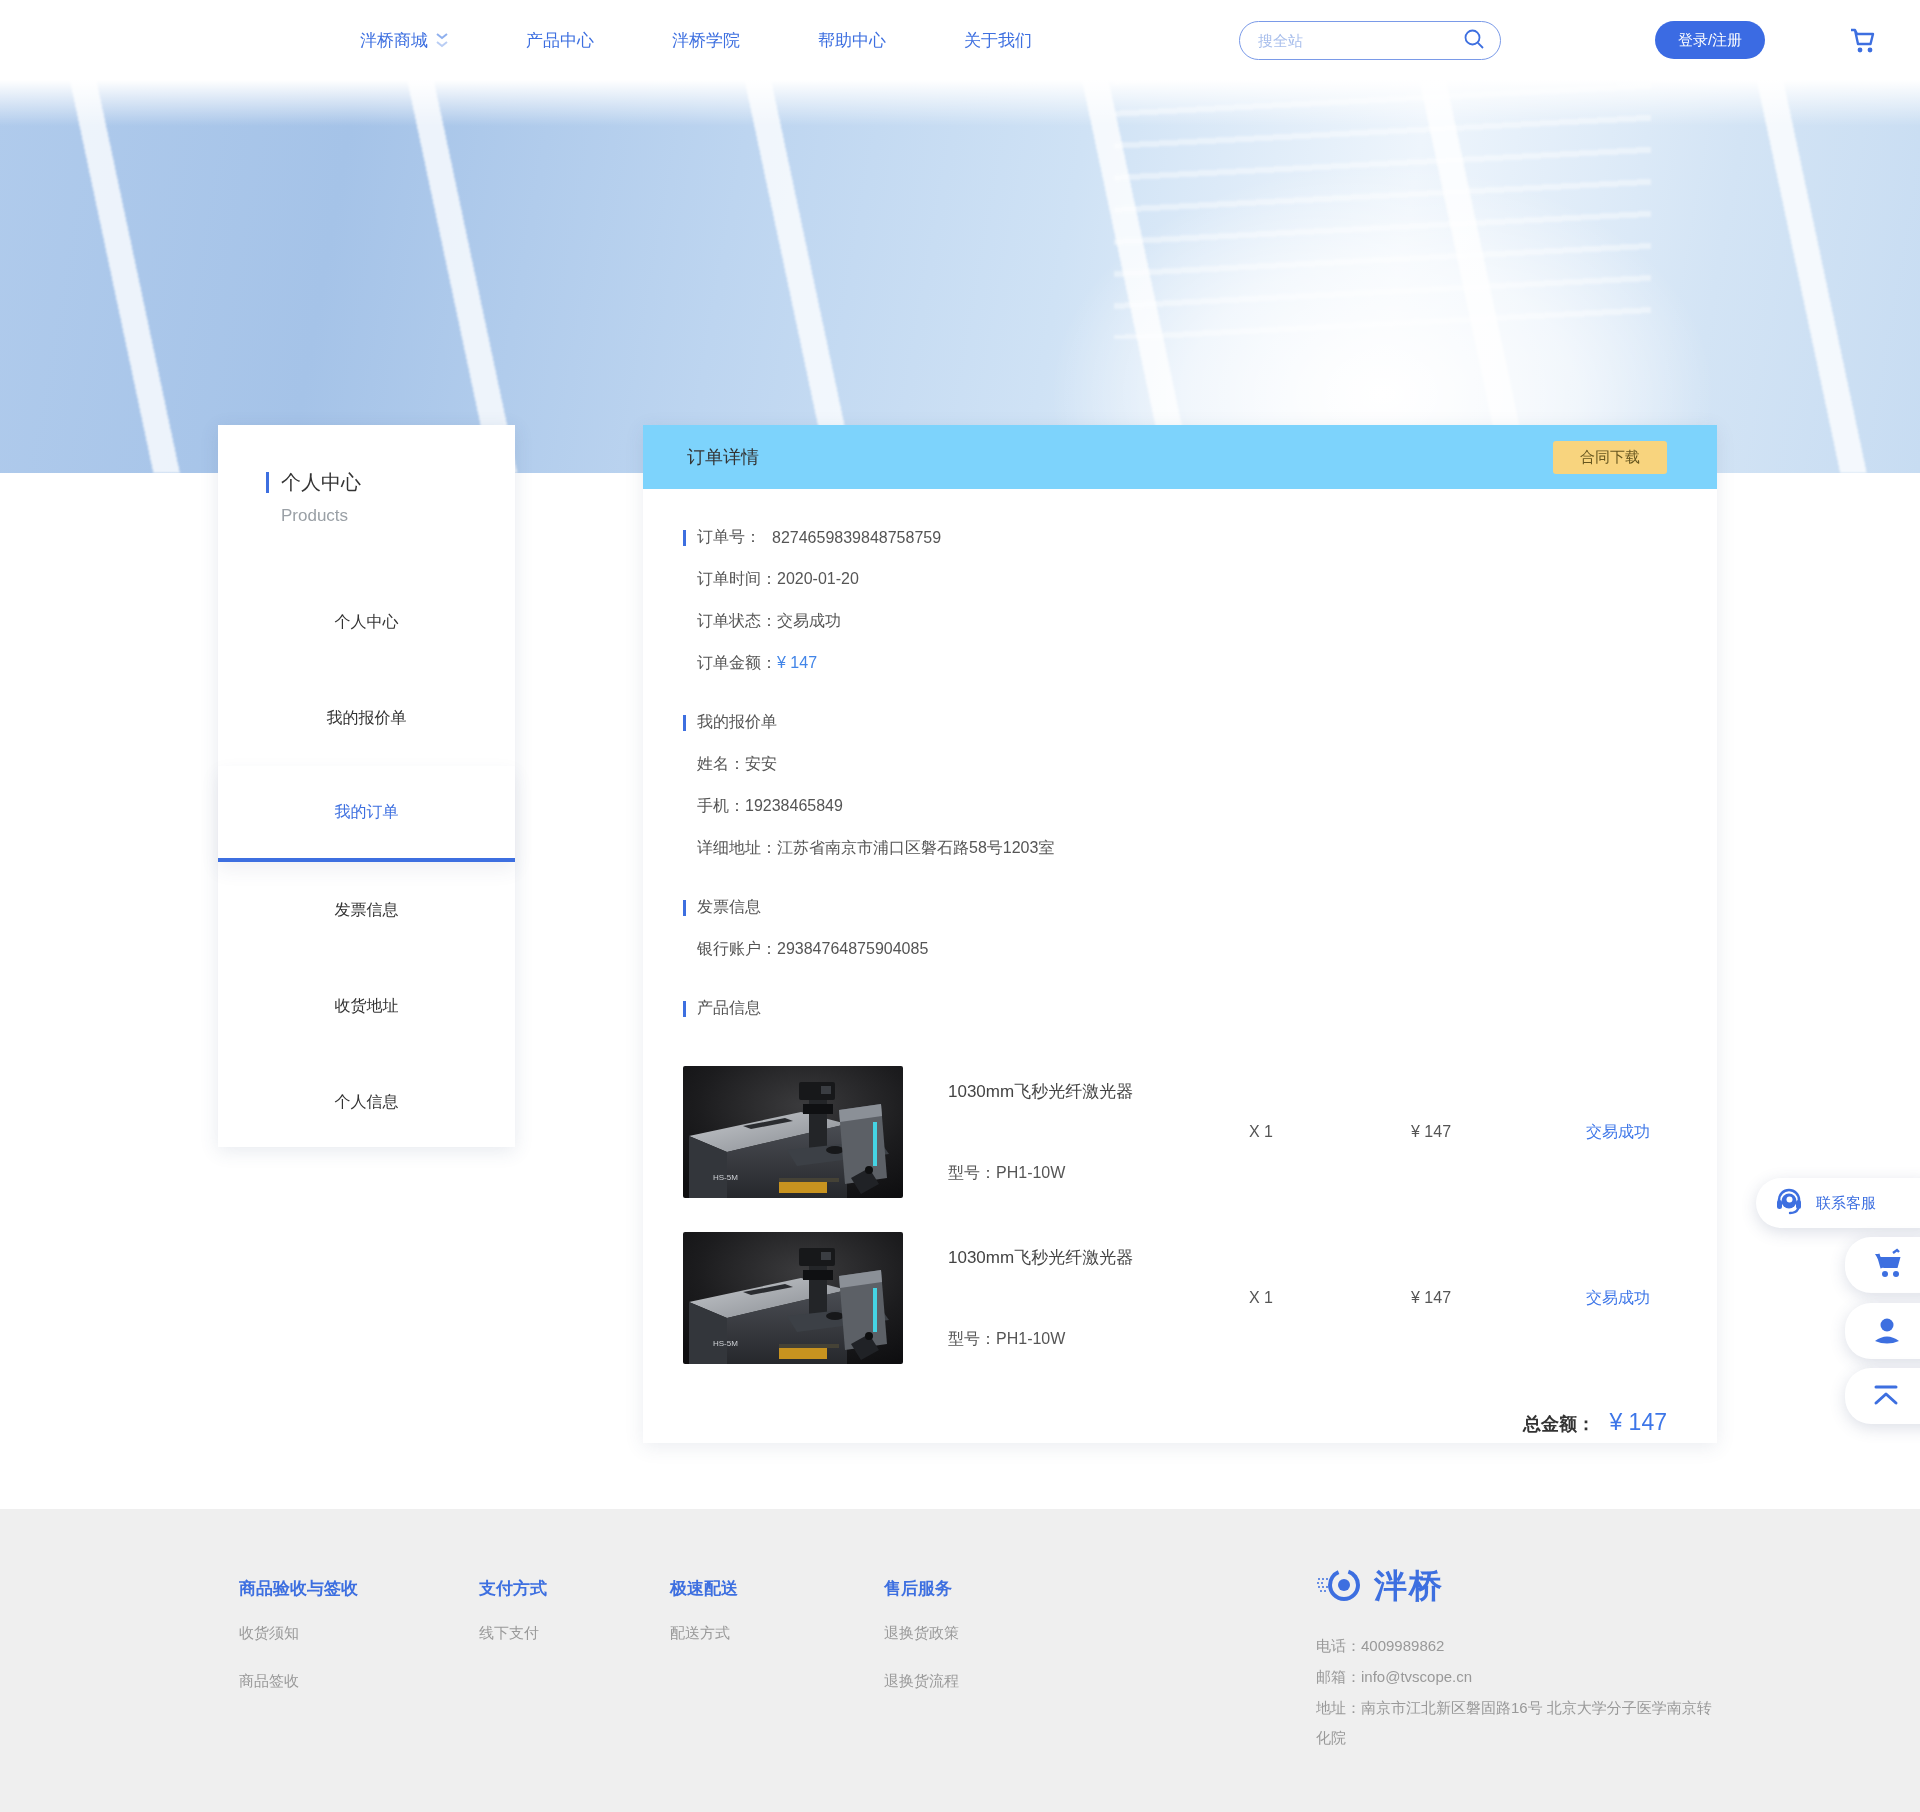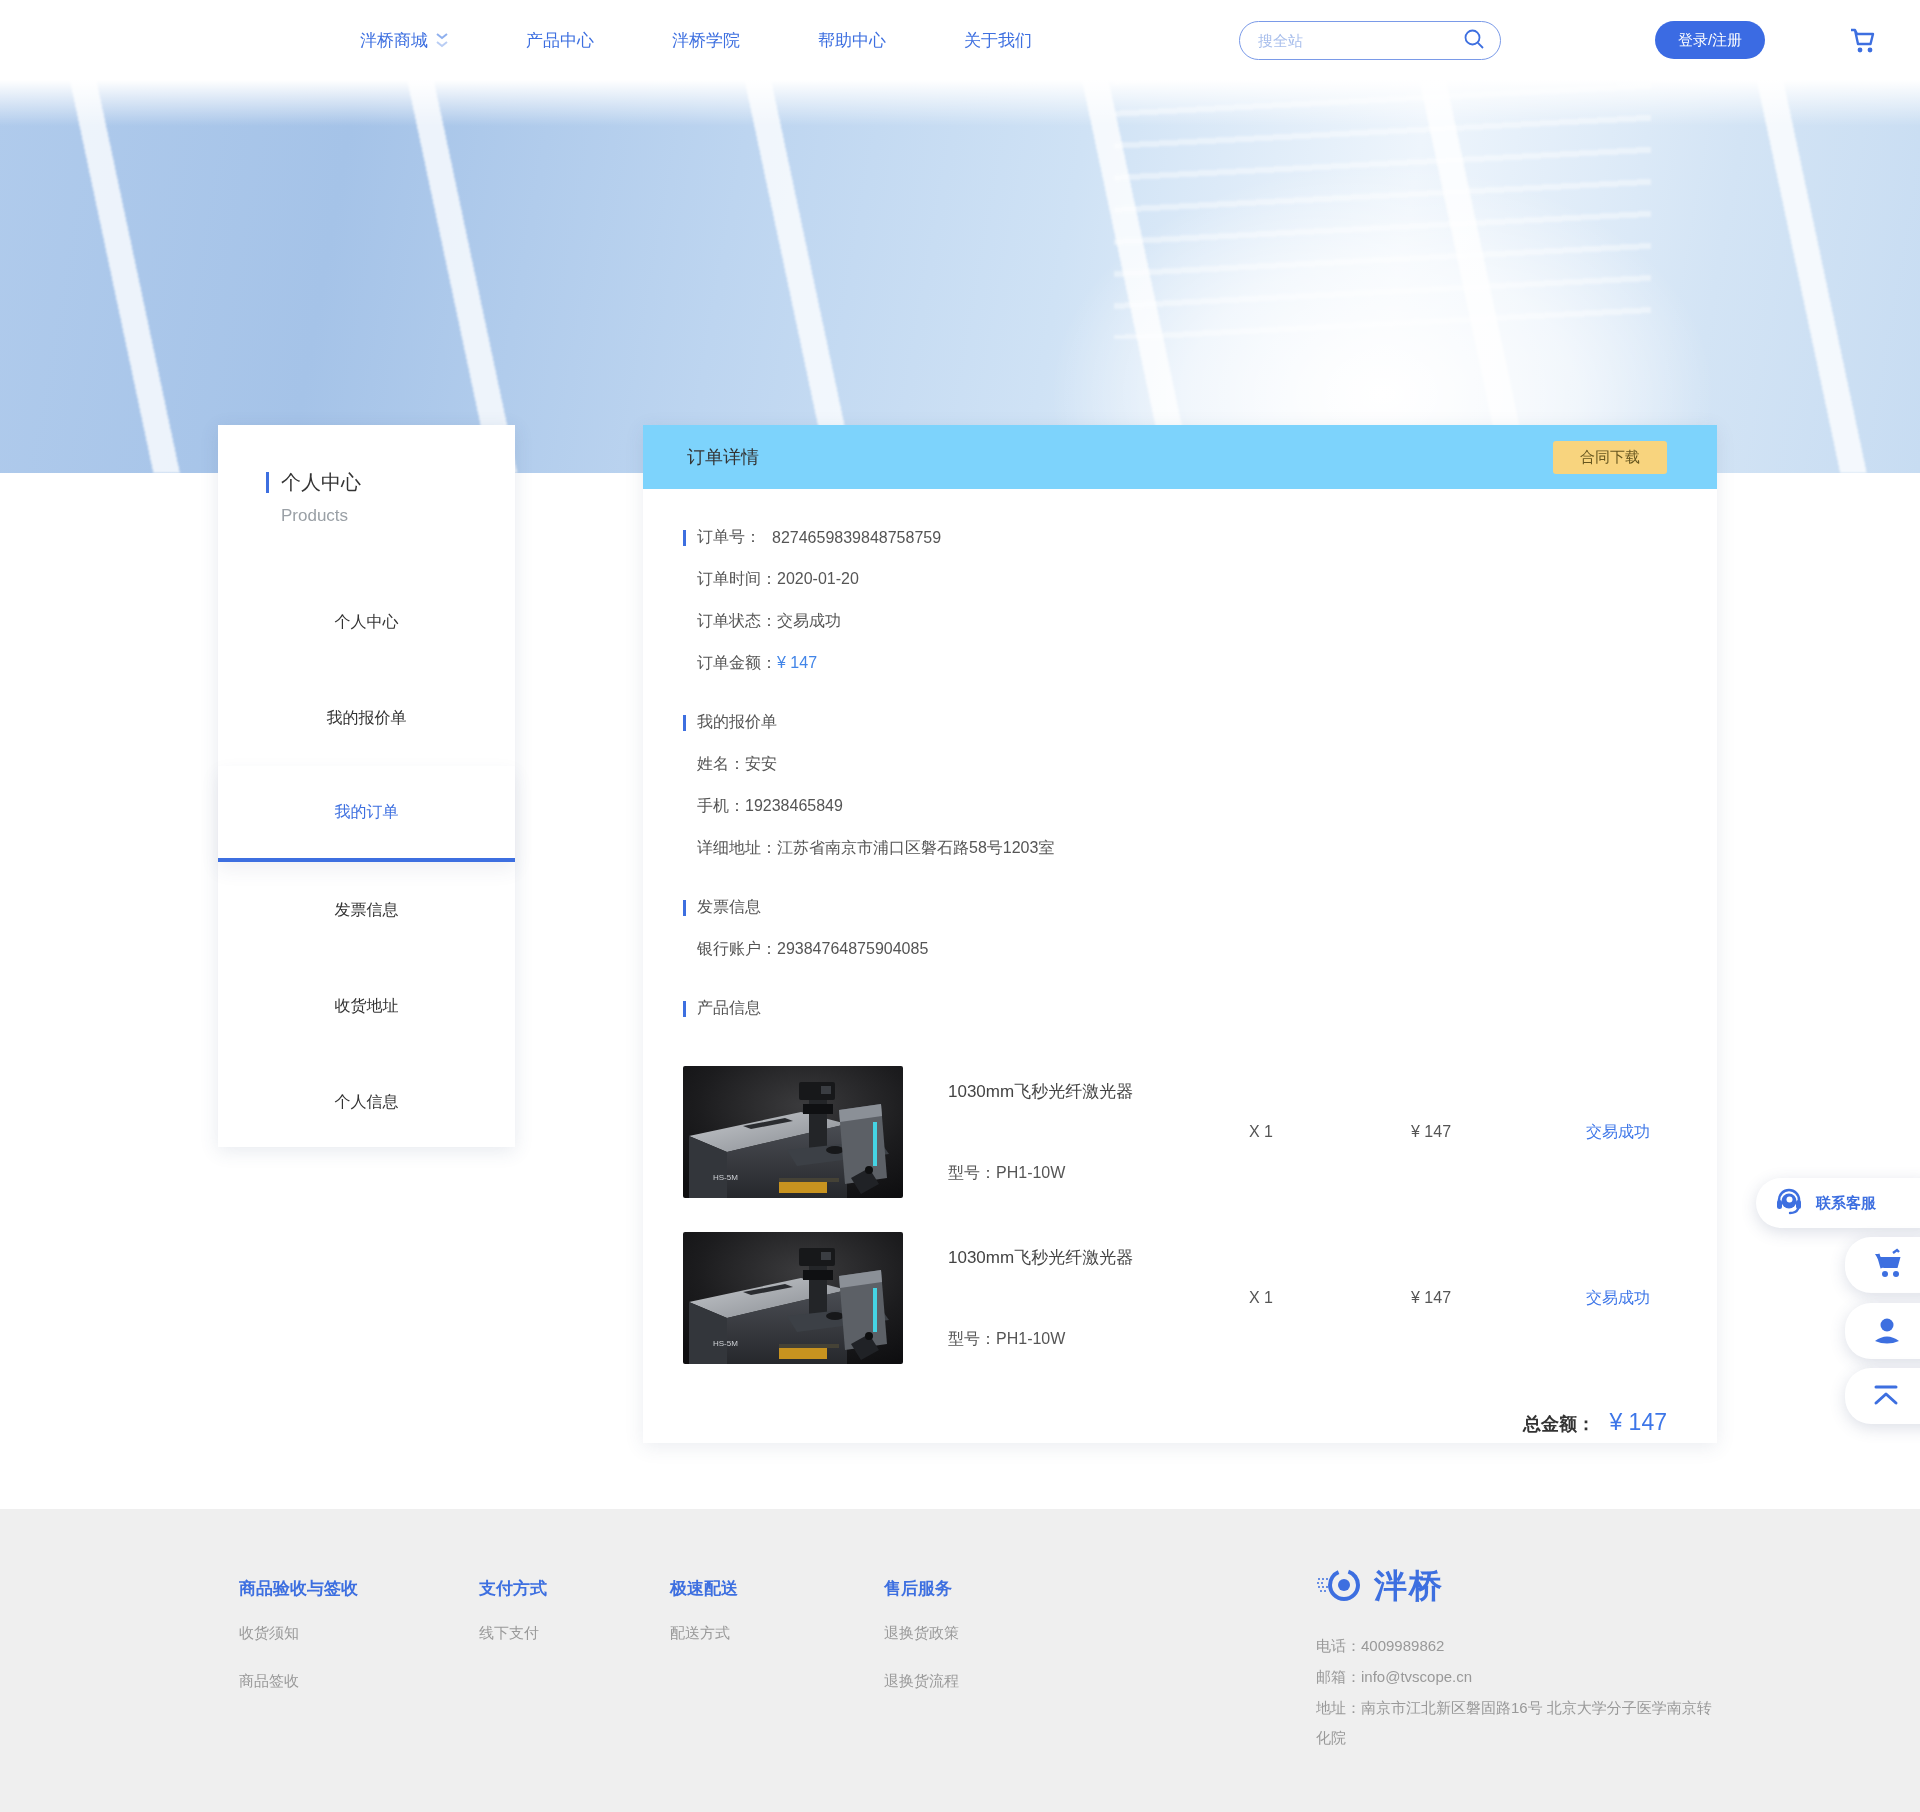--- a/index.html
+++ b/index.html
@@ -76,21 +76,21 @@
   .prod-price { position:absolute; left:728px; top:50%; transform:translateY(-50%); color:#555; }
   .prod-status { position:absolute; left:903px; top:50%; transform:translateY(-50%); color:#3d76e8; cursor:pointer; }
   .total-row { margin-top:45px; text-align:right; padding-right:4px; }
   .total-label { font-size:18px; font-weight:bold; color:#333; }
   .total-val { font-size:23px; color:#3d76e8; margin-left:10px; }
 
   
   .float-pill { position:absolute; background:#fff; border-radius:26px; box-shadow:0 4px 16px rgba(60,80,120,.18);
                 display:flex; align-items:center; z-index:40; cursor:pointer; }
   .pill-service { left:1756px; top:1178px; width:190px; height:50px; padding-left:18px; gap:12px; }
-  .pill-service .lbl { font-size:15px; color:#3d6fe0; white-space:nowrap;font-weight:bold; }
+  .pill-service .lbl { font-size:15px; color:#3d6fe0; white-space:nowrap; }
   .pill-sm { left:1845px; width:110px; height:56px; padding-left:24px; }
   .pill-cart { top:1237px; }
   .pill-user { top:1303px; }
   .pill-top { top:1368px; }
 
   
   .footer { position:absolute; left:0; top:1509px; width:1920px; height:303px; background:#efefef; }
   .f-col { position:absolute; top:68px; }
   .f-col .f-title { font-size:17px; font-weight:bold; color:#3d6fe0; margin-bottom:24px; cursor:pointer; }
   .f-link { font-size:15px; color:#999; margin-bottom:29px; cursor:pointer; }

